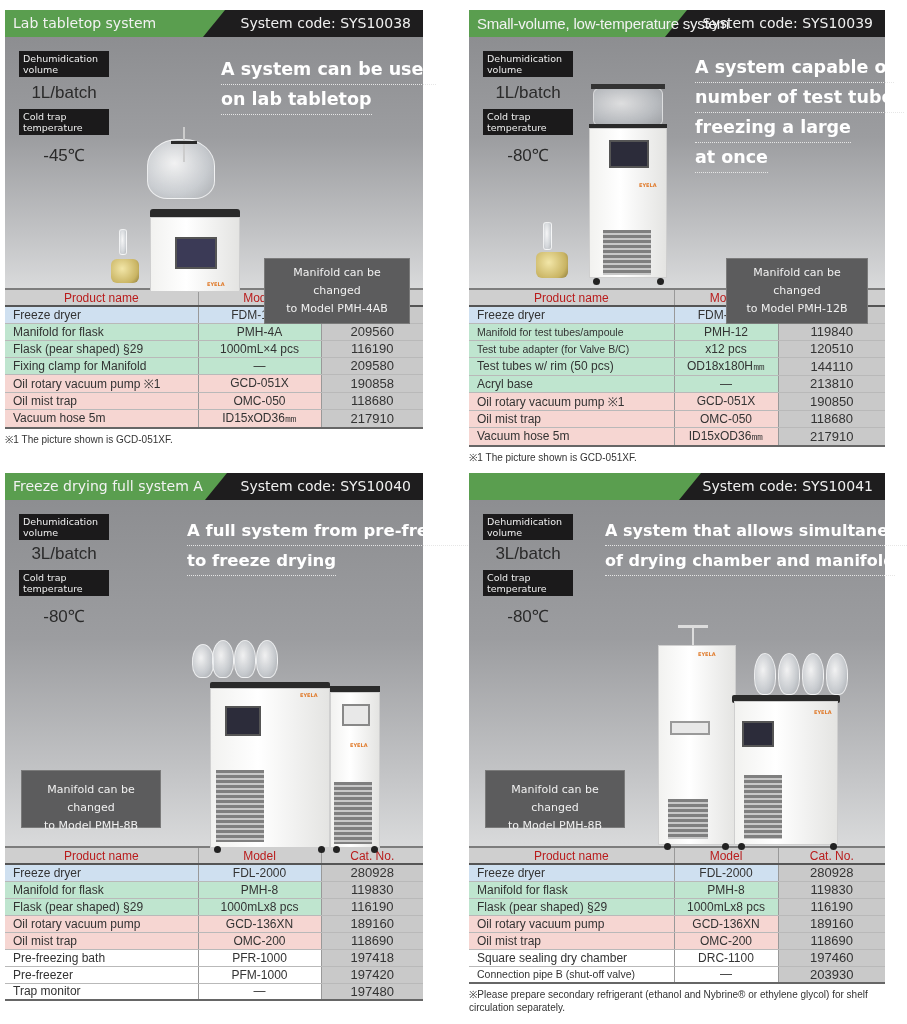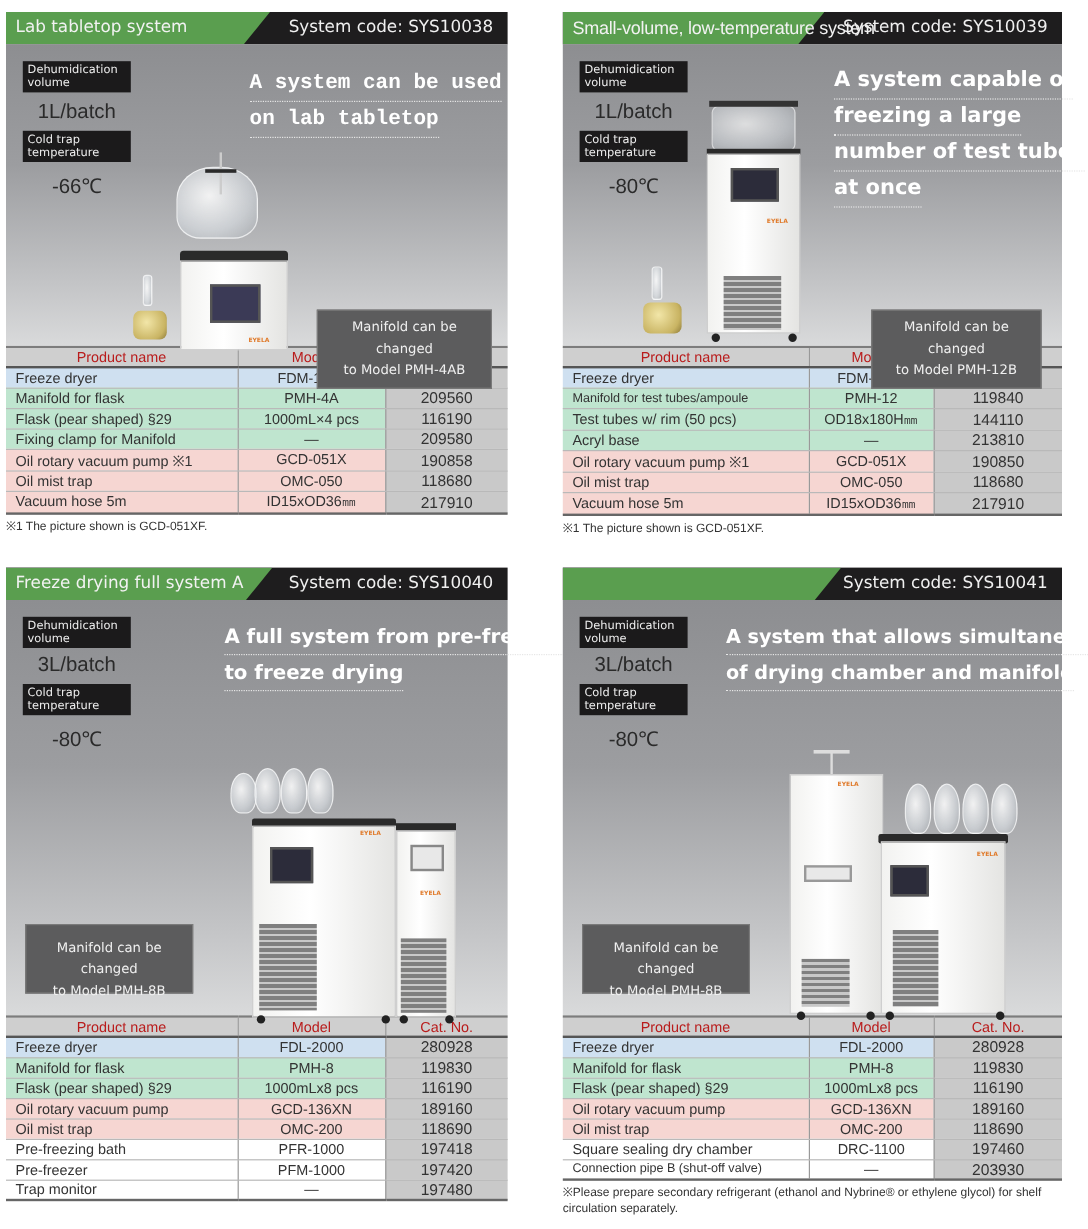--- a/index.html
+++ b/index.html
@@ -57,23 +57,23 @@
 <section class="panel" style="left:5px; top:10px;">
   <div class="hdr">
     <div class="green" style="width:220px;"></div>
     <div class="title">Lab tabletop system</div>
     <div class="code">System code: SYS10038</div>
   </div>
   <div class="stage" style="height:251px;">
     <div class="spec-box" style="top:14px;">Dehumidication volume</div>
     <div class="spec-val" style="top:46px;">1L/batch</div>
     <div class="spec-box" style="top:72px;">Cold trap temperature</div>
-    <div class="spec-val" style="top:106px;">-66℃</div>
-
-    <div class="headline" style="left:203px; top:18px;font-family:Liberation Mono, monospace;">
+    <div class="spec-val" style="top:106px;">-45℃</div>
+
+    <div class="headline" style="left:216px; top:18px;">
       <span>A system can be used</span>
       <span>on lab tabletop</span>
     </div>
 
     <div class="equip" style="left:120px; top:80px; width:150px; height:175px;">
       <div class="glass" style="left:22px; top:22px; width:68px; height:60px; border-radius:45% 45% 30% 30%;"></div>
       <div class="topplate" style="left:58px; top:10px; width:2px; height:35px; background:#ccc;"></div>
       <div class="topplate" style="left:46px; top:24px; width:26px; height:3px;"></div>
       <div class="topplate" style="left:25px; top:92px; width:90px; height:10px; border-radius:3px;"></div>
       <div class="cab" style="left:25px; top:100px; width:90px; height:75px;"></div>
@@ -149,22 +149,22 @@
     <div class="code">System code: SYS10039</div>
   </div>
   <div class="stage" style="height:251px;">
     <div class="spec-box" style="top:14px;">Dehumidication volume</div>
     <div class="spec-val" style="top:46px;">1L/batch</div>
     <div class="spec-box" style="top:72px;">Cold trap temperature</div>
     <div class="spec-val" style="top:106px;">-80℃</div>
 
     <div class="headline" style="left:226px; top:16px;">
       <span>A system capable of</span>
+      <span>number of test tubes</span>
       <span>freezing a large</span>
-      <span>number of test tubes</span>
       <span>at once</span>
     </div>
 
     <div class="equip" style="left:60px; top:45px; width:160px; height:210px;">
       <div class="glass" style="left:64px; top:6px; width:70px; height:38px; border-radius:6px; opacity:.8;"></div>
       <div class="topplate" style="left:62px; top:2px; width:74px; height:5px; background:#333;"></div>
       <div class="topplate" style="left:60px; top:42px; width:78px; height:5px;"></div>
       <div class="cab" style="left:60px; top:46px; width:78px; height:150px;"></div>
       <div class="screen" style="left:80px; top:58px; width:40px; height:28px;"></div>
       <div class="logo" style="left:110px; top:100px;">EYELA</div>
@@ -196,20 +196,25 @@
     <tbody>
       <tr class="blue">
           <td class="name">Freeze dryer</td>
           <td class="model">FDM-2000</td>
           <td class="cat">290900</td>
         </tr>
       <tr class="green">
           <td class="name sm">Manifold for test tubes/ampoule</td>
           <td class="model">PMH-12</td>
           <td class="cat">119840</td>
+        </tr>
+      <tr class="green">
+          <td class="name sm">Test tube adapter (for Valve B/C)</td>
+          <td class="model">x12 pcs</td>
+          <td class="cat">120510</td>
         </tr>
       <tr class="green">
           <td class="name">Test tubes w/ rim (50 pcs)</td>
           <td class="model">OD18x180H㎜</td>
           <td class="cat">144110</td>
         </tr>
       <tr class="green">
           <td class="name">Acryl base</td>
           <td class="model">—</td>
           <td class="cat">213810</td>

